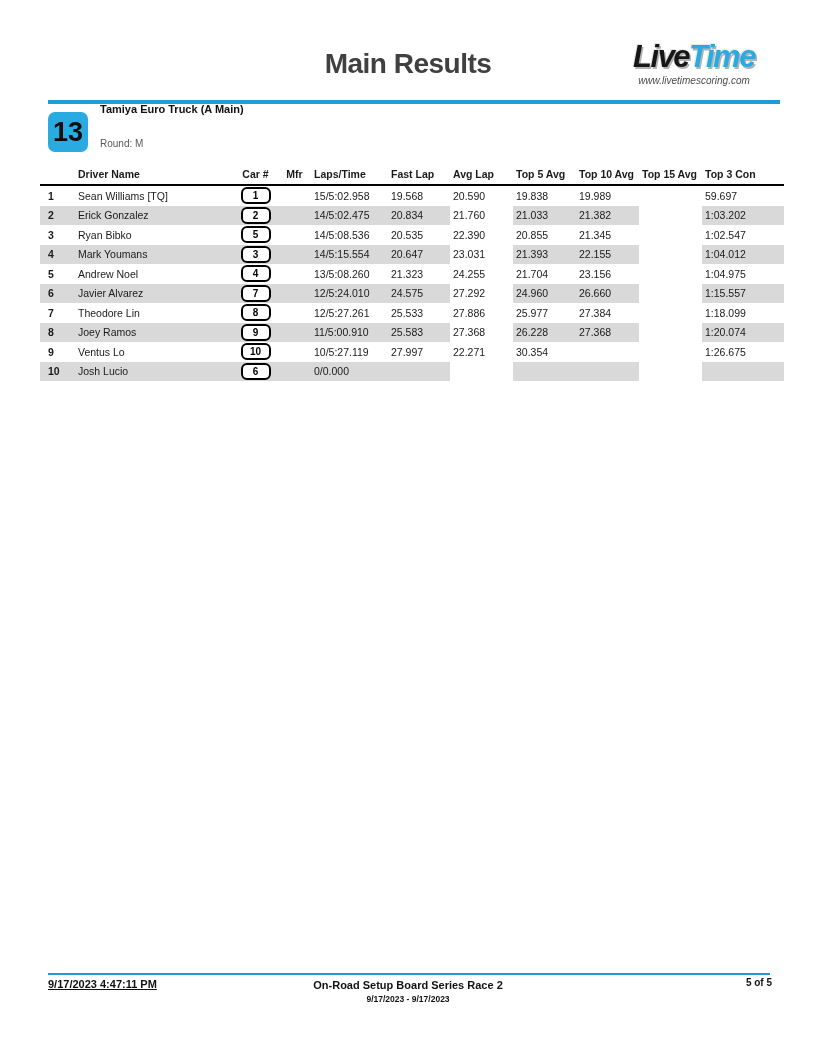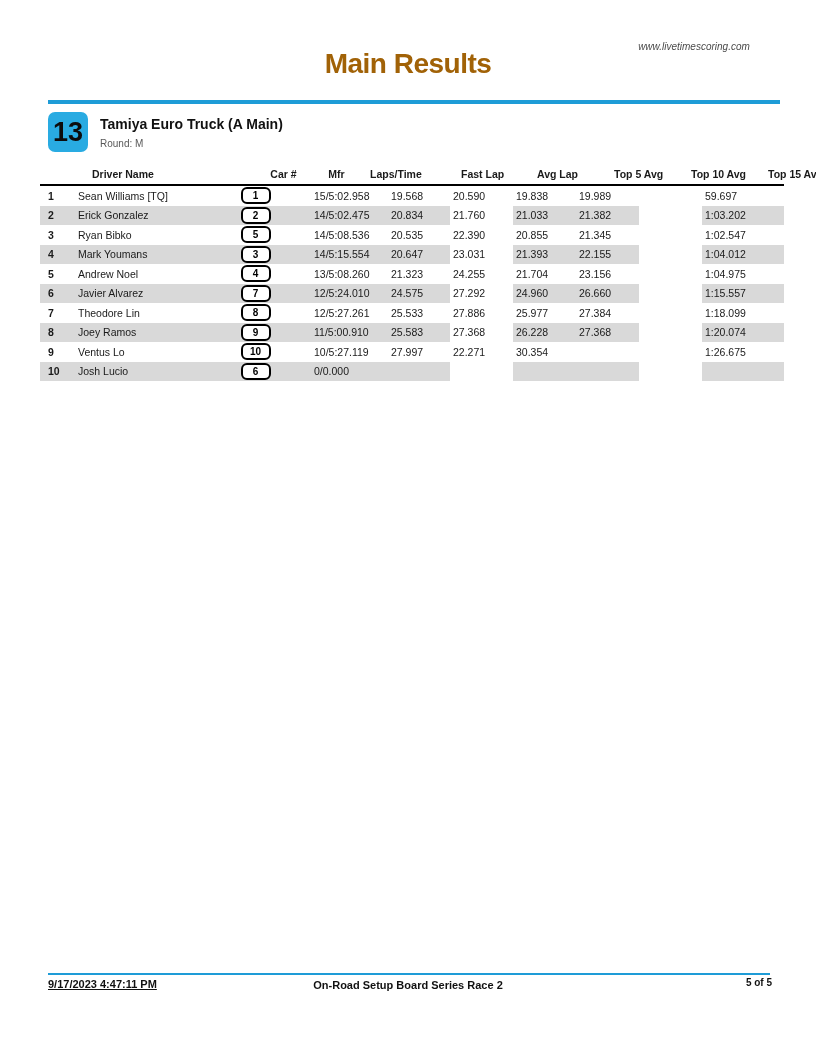--- a/index.html
+++ b/index.html
@@ -6,21 +6,21 @@
   .page {
     position:relative; width:816px; height:1056px; overflow:hidden;
     background:#fff; color:#1a1a1a;
     font-family:"Liberation Sans", sans-serif;
   }
 
   
   .main-title {
     position:absolute; top:48px; left:0; right:0;
     text-align:center; font-size:28px; font-weight:bold; letter-spacing:-0.5px;
-    color:#a16207;
+    color:#404040;
   }
   .logo-block { position:absolute; top:40px; right:22px; width:200px; text-align:center; }
   .logo-text {
     font-size:31px; font-style:italic; font-weight:bold; letter-spacing:-1.5px;
     text-shadow:1.5px 1.5px 0 #b3b3b3, -1px -1px 0 #e8e8e8;
     white-space:nowrap; line-height:34px;
   }
   .logo-live { color:#161616; }
   .logo-time { color:var(--accent,#29ABE2); }
   .logo-url { font-size:10px; color:#4a4a4a; margin-top:1px;font-style:italic; }
@@ -30,30 +30,30 @@
     background:var(--rule,#1E9CD7);
   }
 
   
   .race-number {
     position:absolute; top:112px; left:48px; width:40px; height:40px;
     background:var(--accent,#29ABE2); border-radius:7px;
     font-size:27px; font-weight:bold; color:#0c0c0c;
     text-align:center; line-height:40px;
   }
-  .race-title { position:absolute; top:116px; left:100px; font-size:14px; font-weight:bold; color:#111; }
+  .race-title { position:absolute; top:103px; left:100px; font-size:11px; font-weight:bold; color:#111; }
   .race-round { position:absolute; top:138px; left:100px; font-size:10px; color:#595959; }
 
   
   .results { position:absolute; top:163px; left:40px; width:744px; }
   .grid-row {
     display:grid;
     grid-template-columns:38px 155px 45px 33px 77px 62px 63px 63px 63px 63px 82px;
   }
-  .thead { height:21px; font-size:10.5px; font-weight:bold; border-bottom:2px solid #000;gap:14px; }
+  .thead { height:21px; font-size:10.5px; font-weight:bold; border-bottom:2px solid #000; }
   .thead .hcell { display:flex; align-items:center; height:100%; padding-left:3px; box-sizing:border-box; }
   .thead .hcell.first { padding-left:0; }
   .thead .hcell.center { justify-content:center; padding-left:0; }
 
   .tbody .row { height:19.5px; font-size:10.5px; }
   .cell {
     display:flex; align-items:center; height:100%; box-sizing:border-box;
     padding-left:3px; overflow:hidden; white-space:nowrap;
   }
   .col-pos  { padding-left:8px; font-weight:bold; }
@@ -76,20 +76,21 @@
   .footer-page   { position:absolute; top:977px; right:44px; font-size:10px; font-weight:bold; color:#111; }
 </style>
 </head>
 <body>
 
 <div class="page">
 
   <div class="main-title">Main Results</div>
 
   <div class="logo-block">
+    <div class="logo-text"><span class="logo-live">Live</span><span class="logo-time">Time</span></div>
     <div class="logo-url">www.livetimescoring.com</div>
   </div>
 
   <div class="top-rule"></div>
 
   <div class="race-number">13</div>
   <div class="race-title">Tamiya Euro Truck (A Main)</div>
   <div class="race-round">Round: M</div>
 
   <div class="results">
@@ -256,15 +257,16 @@
           <div class="cell col-top10"></div>
           <div class="cell col-top15 no-stripe"></div>
           <div class="cell col-top3"></div>
         </div>
       </div>
   </div>
 
   <div class="footer-rule"></div>
   <div class="footer-ts">9/17/2023 4:47:11 PM</div>
   <div class="footer-series">On-Road Setup Board Series Race 2</div>
+  <div class="footer-dates">9/17/2023 - 9/17/2023</div>
   <div class="footer-page">5 of 5</div>
 
 </div>
 
 </body></html>

